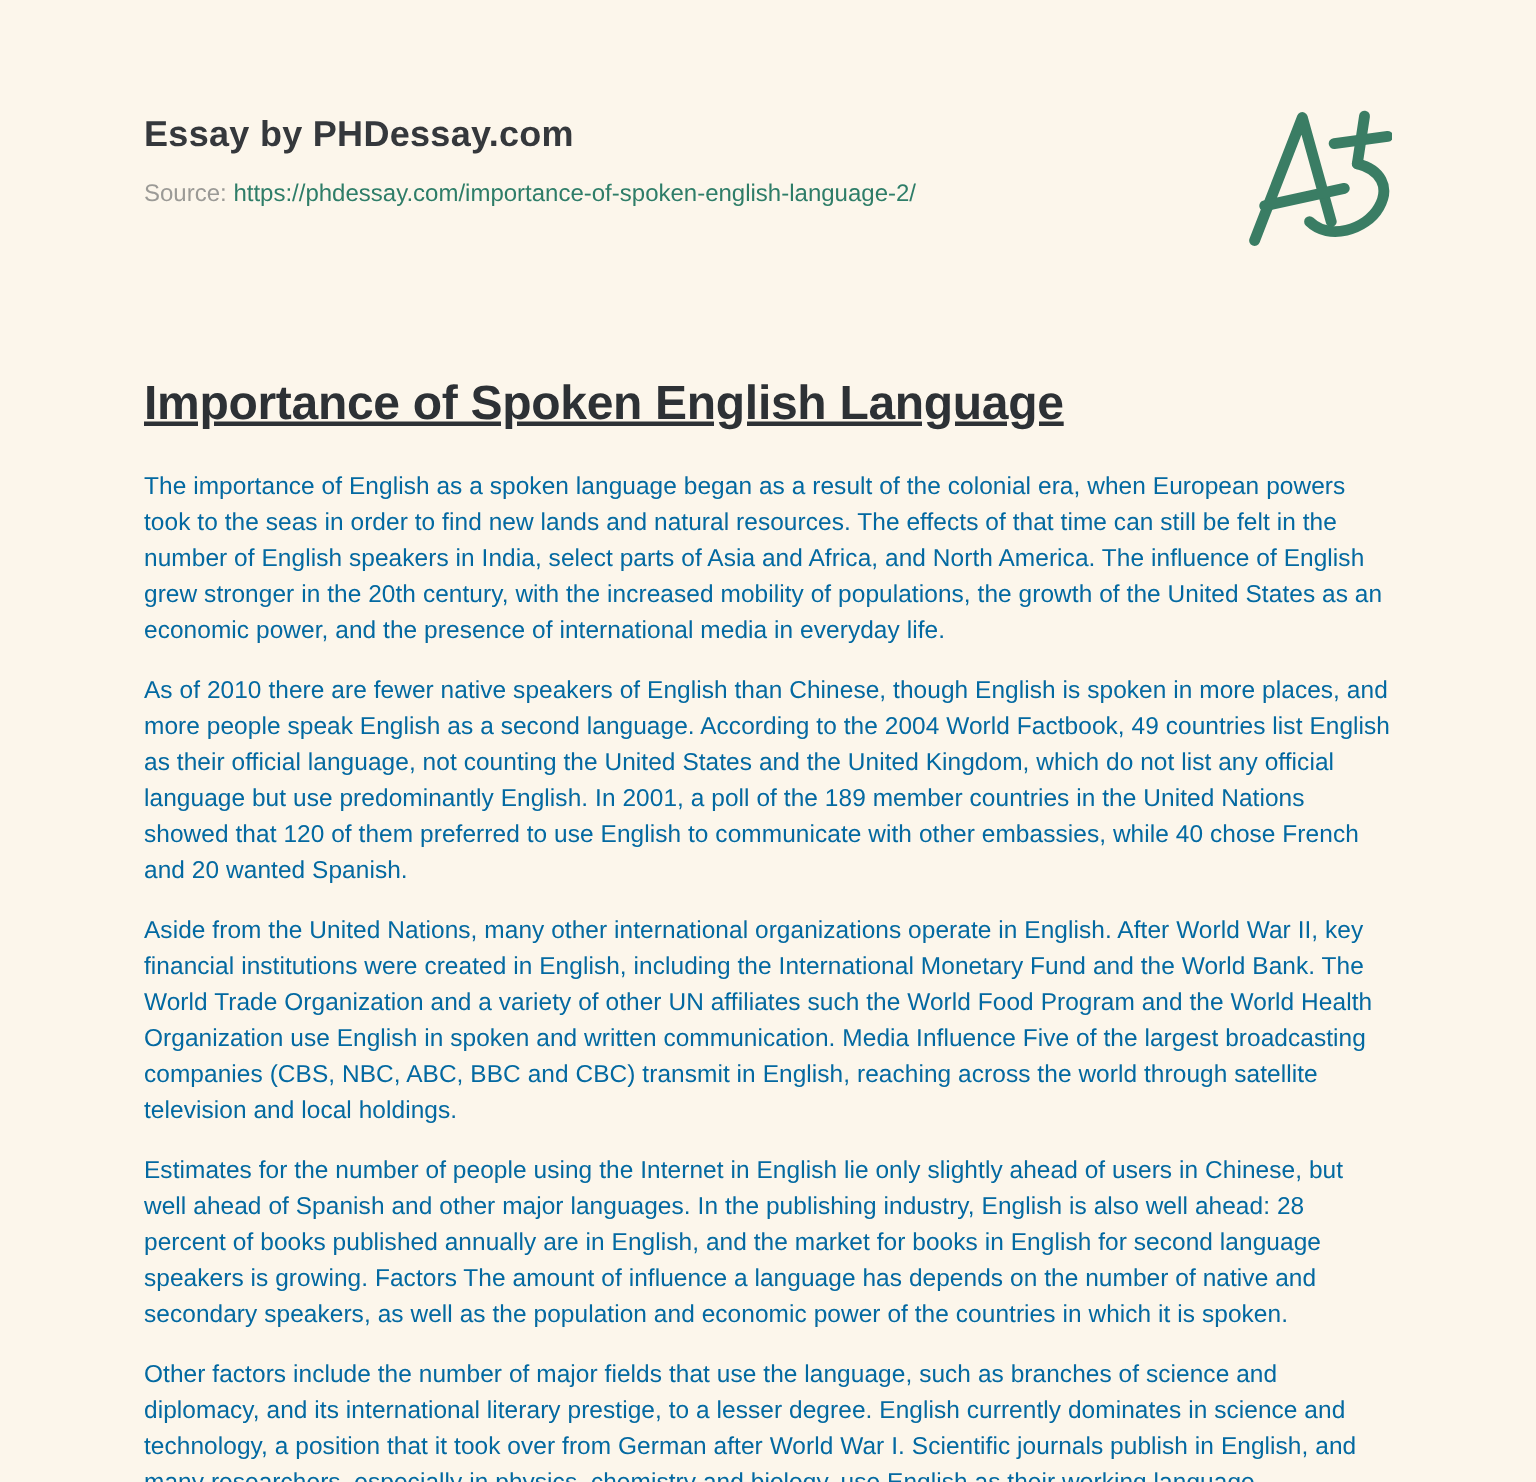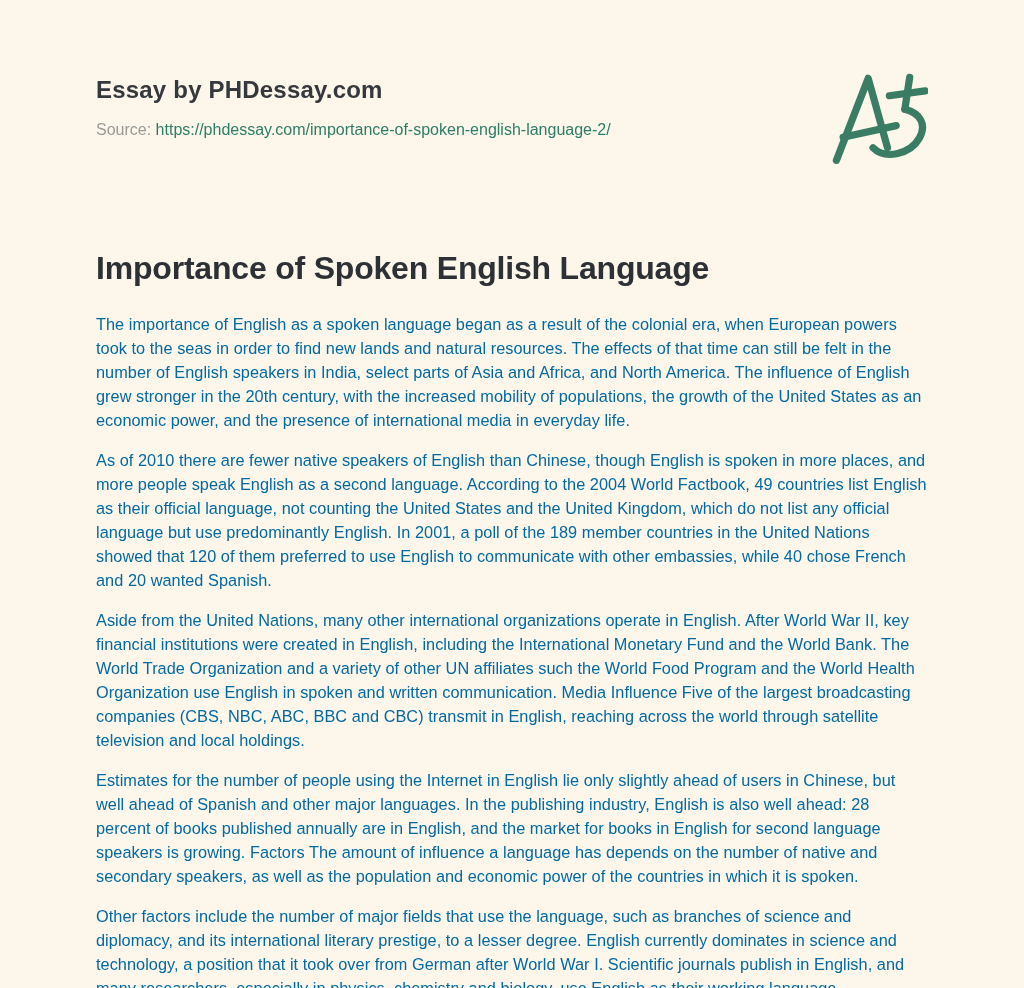--- a/index.html
+++ b/index.html
@@ -45,20 +45,21 @@
     margin-top: -6px;
     flex-shrink: 0;
   }
   .logo-box svg { width: 100%; height: 100%; }
   .essay-title {
     margin-top: 84px;
     font-size: 32px;
     font-weight: 700;
     color: #2d3135;
     letter-spacing: -0.2px;
+    text-decoration: underline;
   }
   .essay-body { margin-top: 25px; }
   .essay-body p {
     font-size: 16.3px;
     line-height: 24px;
     color: #0369a1;
     margin-bottom: 16px;
     letter-spacing: 0.05px;
     max-width: 834px;
   }

